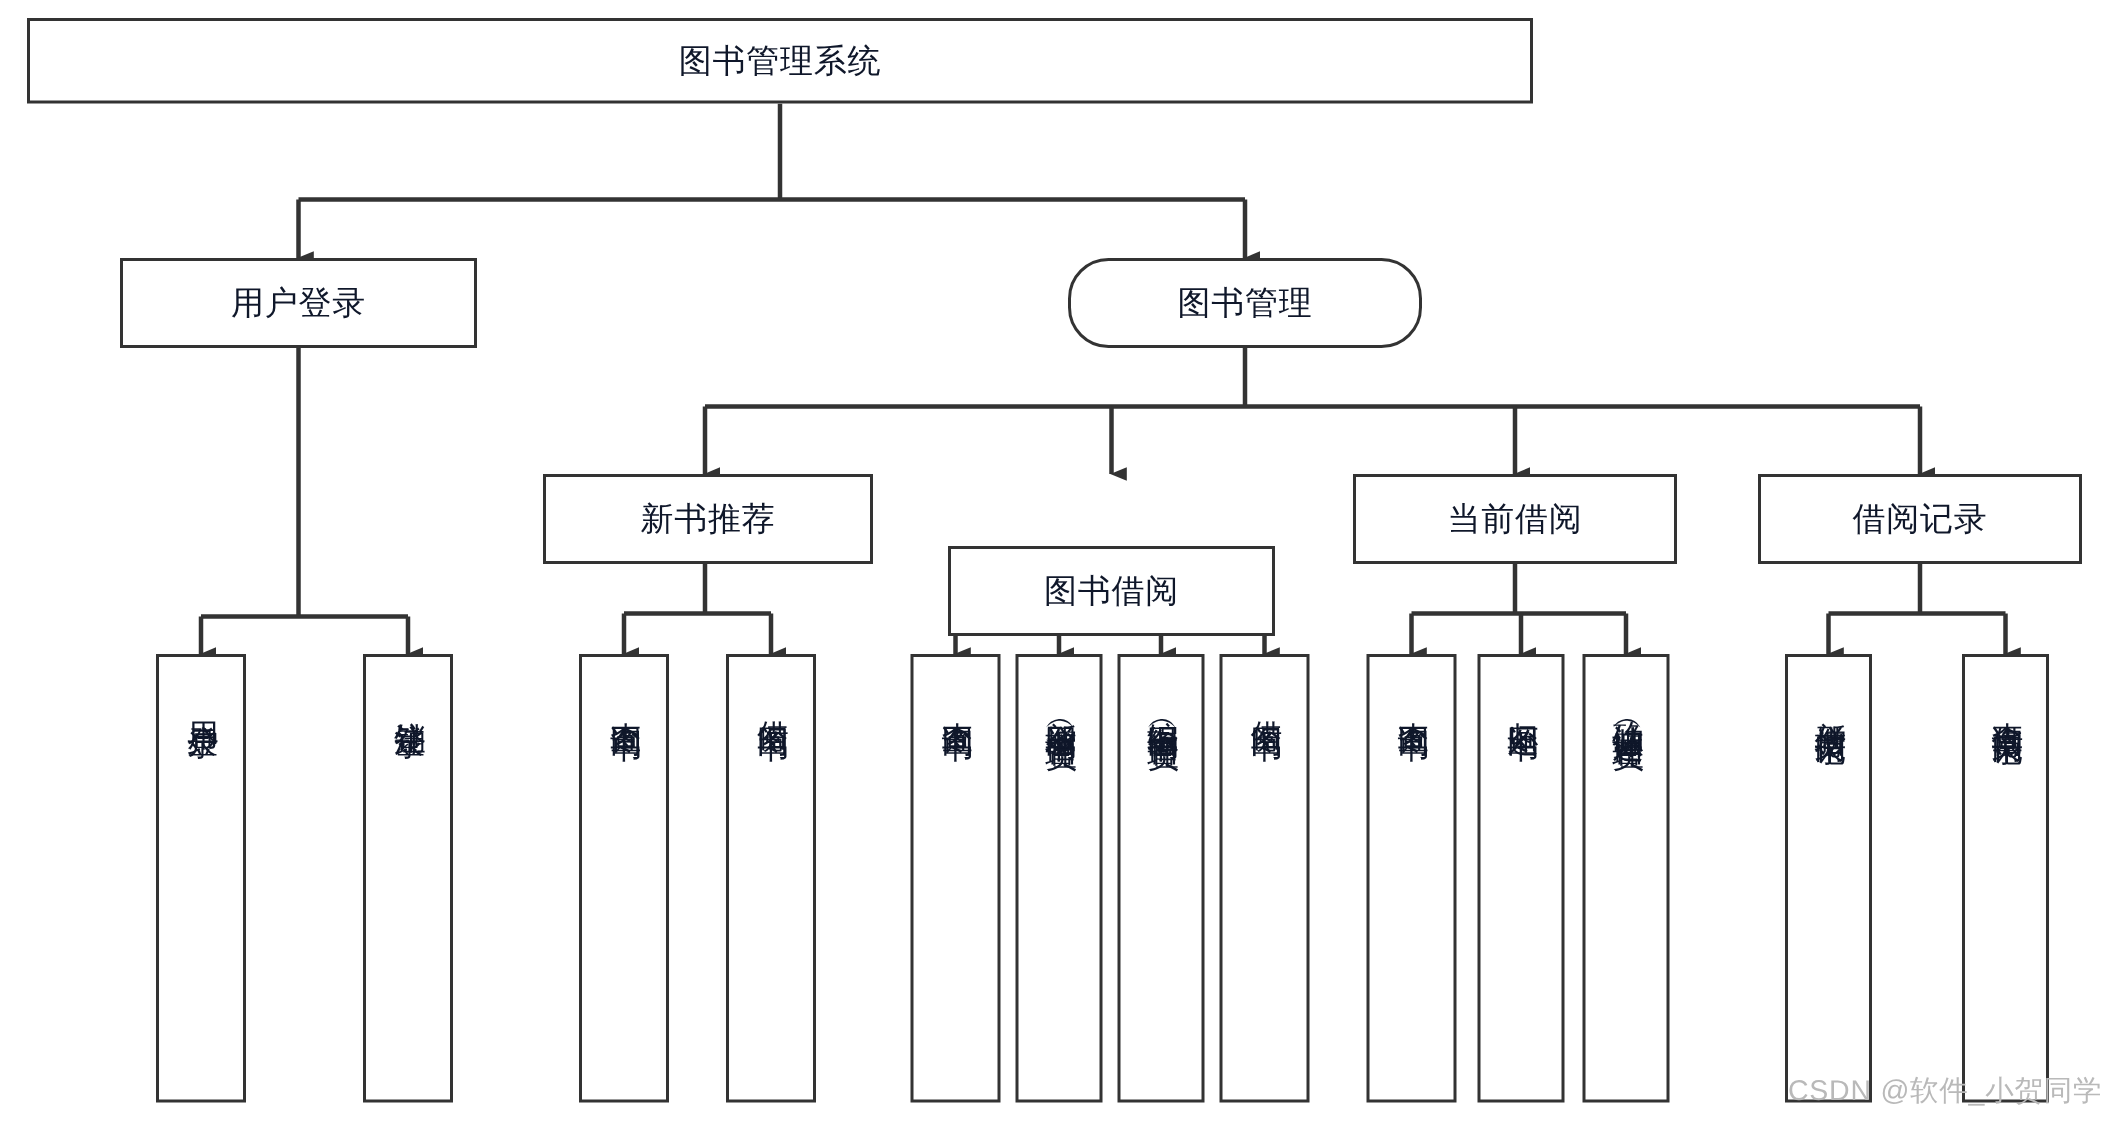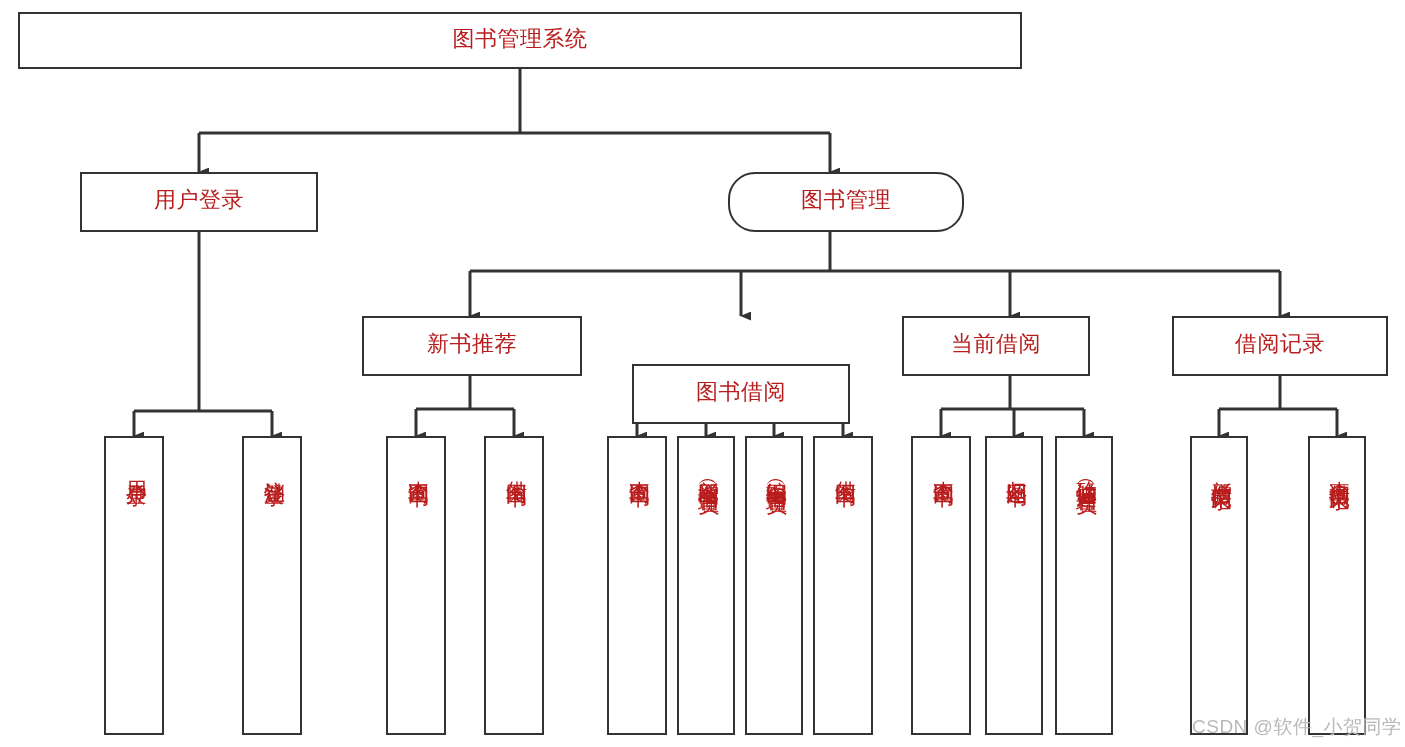--- a/index.html
+++ b/index.html
@@ -30,26 +30,25 @@
     position: absolute;
     box-sizing: border-box;
     background: #ffffff;
     border: 2px solid #333333;
     display: flex;
     align-items: center;
     justify-content: center;
     overflow: hidden;
   }
   .node-label {
-    color: #b91c1c;
+    color: #0f172a;
     font-size: 22px;
     line-height: 1.25;
     white-space: nowrap;
     letter-spacing: 0.5px;
-    font-family: Liberation Mono, monospace;
   }
   .node-box.vertical {
     align-items: flex-start;
     justify-content: center;
     padding-top: 26px;
   }
   .node-box.vertical .node-label {
     writing-mode: vertical-rl;
     text-orientation: upright;
     font-size: 21px;
@@ -114,30 +113,30 @@
       </g>
   </svg>
 
   <div id="node-layer">
       <div class="node-box" style="left: 18px; top: 12px; width: 1004px; height: 57px;">
         <span class="node-label">图书管理系统</span>
       </div>
       <div class="node-box" style="left: 80px; top: 172px; width: 238px; height: 60px;">
         <span class="node-label">用户登录</span>
       </div>
-      <div class="node-box" style="left: 728px; top: 172px; width: 236px; height: 60px; border-radius: 27px;">
+      <div class="node-box" style="left: 712px; top: 172px; width: 236px; height: 60px; border-radius: 27px;">
         <span class="node-label">图书管理</span>
       </div>
       <div class="node-box" style="left: 362px; top: 316px; width: 220px; height: 60px;">
         <span class="node-label">新书推荐</span>
       </div>
       <div class="node-box" style="left: 632px; top: 316px; width: 218px; height: 60px; margin-top: 48px;">
         <span class="node-label">图书借阅</span>
       </div>
-      <div class="node-box" style="left: 902px; top: 316px; width: 188px; height: 60px;">
+      <div class="node-box" style="left: 902px; top: 316px; width: 216px; height: 60px;">
         <span class="node-label">当前借阅</span>
       </div>
       <div class="node-box" style="left: 1172px; top: 316px; width: 216px; height: 60px; text-align: right;">
         <span class="node-label">借阅记录</span>
       </div>
       <div class="node-box vertical" style="left: 104px; top: 436px; width: 60px; height: 299px;">
         <span class="node-label">用户登录</span>
       </div>
       <div class="node-box vertical" style="left: 242px; top: 436px; width: 60px; height: 299px;">
         <span class="node-label">注销登录</span>

